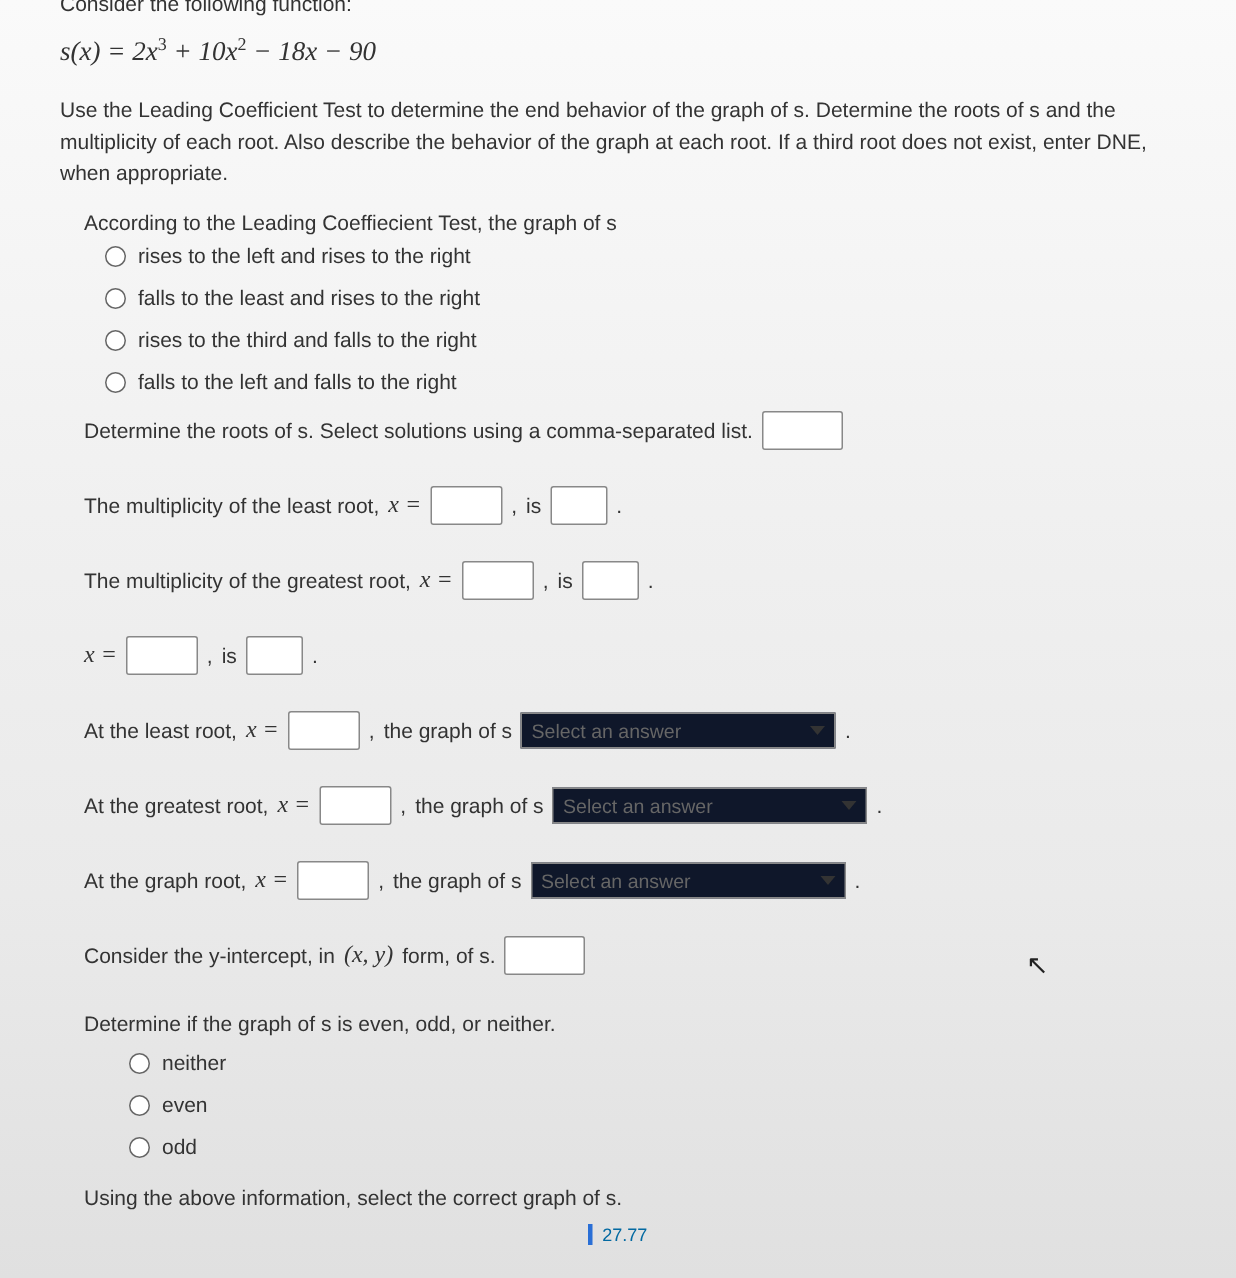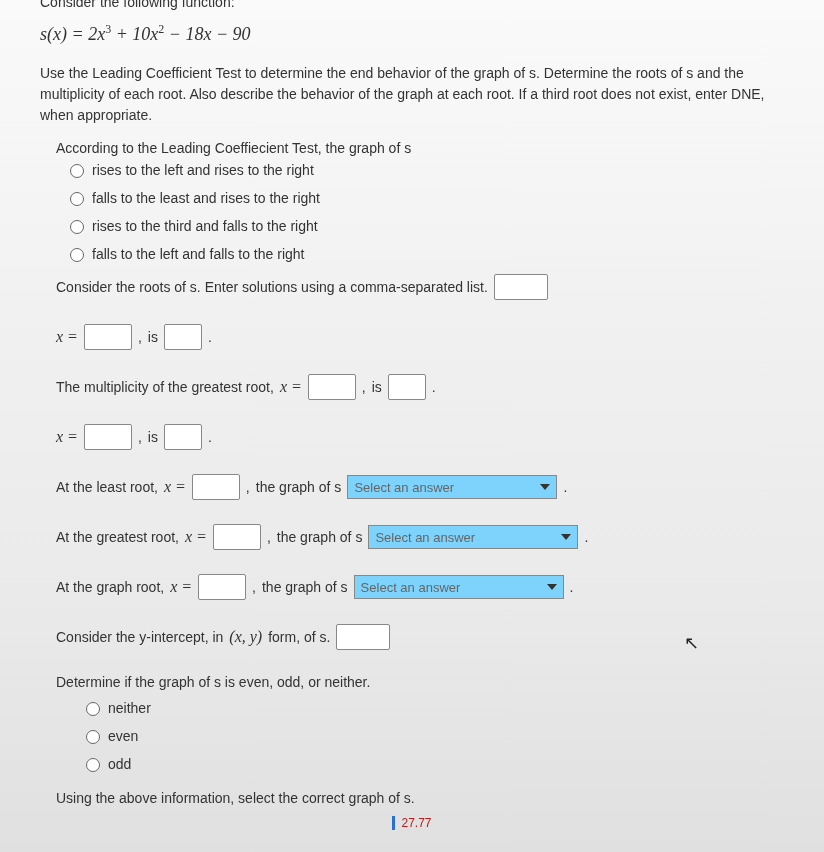--- a/index.html
+++ b/index.html
@@ -38,39 +38,39 @@
   }
   .line-tight { margin: 12px 0 12px 16px; }
   .inputbox {
     border: 1px solid #888; background: #fff;
     height: 26px; width: 48px; border-radius: 2px;
     display: inline-block;
   }
   .inputbox-sm { width: 38px; }
   .inputbox-lg { width: 54px; }
   .selectbox {
-    border: 1px solid #888; background: #7dd3fc;
+    border: 1px solid #888; background: #0f172a;
     height: 24px; width: 210px; padding: 0 6px;
     display: flex; align-items: center; justify-content: space-between;
     font-size: 13px; color: #666;
   }
   .chev {
     width: 0; height: 0;
     border-left: 5px solid transparent;
     border-right: 5px solid transparent;
     border-top: 6px solid #333;
   }
   .svar { font-family: 'Times New Roman', serif; font-style: italic; font-size: 16px; }
   .section-hdr { margin-left: 16px; margin-bottom: 10px; margin-top: 18px; }
   .cursor-arrow {
     position: absolute; left: 684px; top: 632px; font-size: 18px; color: #222;
   }
   .footer-row {
     display:flex; align-items:center; justify-content:center; gap:6px;
-    margin-top: 10px; font-size:12px; color:#b91c1c;
+    margin-top: 10px; font-size:12px; color:#0369a1;
   }
   .blue-bar { width:3px; height:14px; background:#2a6fd6; display:inline-block; }
 </style>
 </head>
 <body>
 
 <div class="top-cut">Consider the following function:</div>
 
 <div class="formula">
   <span>s(x) = </span><span>2</span><span>x</span><span class="sup">3</span><span> + </span><span>10</span><span>x</span><span class="sup">2</span><span> − </span><span>18</span><span>x</span><span> − </span><span>90</span>
@@ -91,25 +91,26 @@
 <div class="radio-row">
   <span class="radio"></span>
   <span>rises to the third and falls to the right</span>
 </div>
 <div class="radio-row">
   <span class="radio"></span>
   <span>falls to the left and falls to the right</span>
 </div>
 
 <div class="line line-tight">
-  <span>Consider the roots of s. Enter solutions using a comma-separated list.</span>
+  <span>Determine the roots of s. Select solutions using a comma-separated list.</span>
   <span class="inputbox inputbox-lg"></span>
 </div>
 
 <div class="line">
+  <span>The multiplicity of the least root, </span>
   <span class="svar">x =</span>
   <span class="inputbox"></span>
   <span>,</span>
   <span>is</span>
   <span class="inputbox inputbox-sm"></span>
   <span>.</span>
 </div>
 
 <div class="line">
   <span>The multiplicity of the greatest root, </span>

